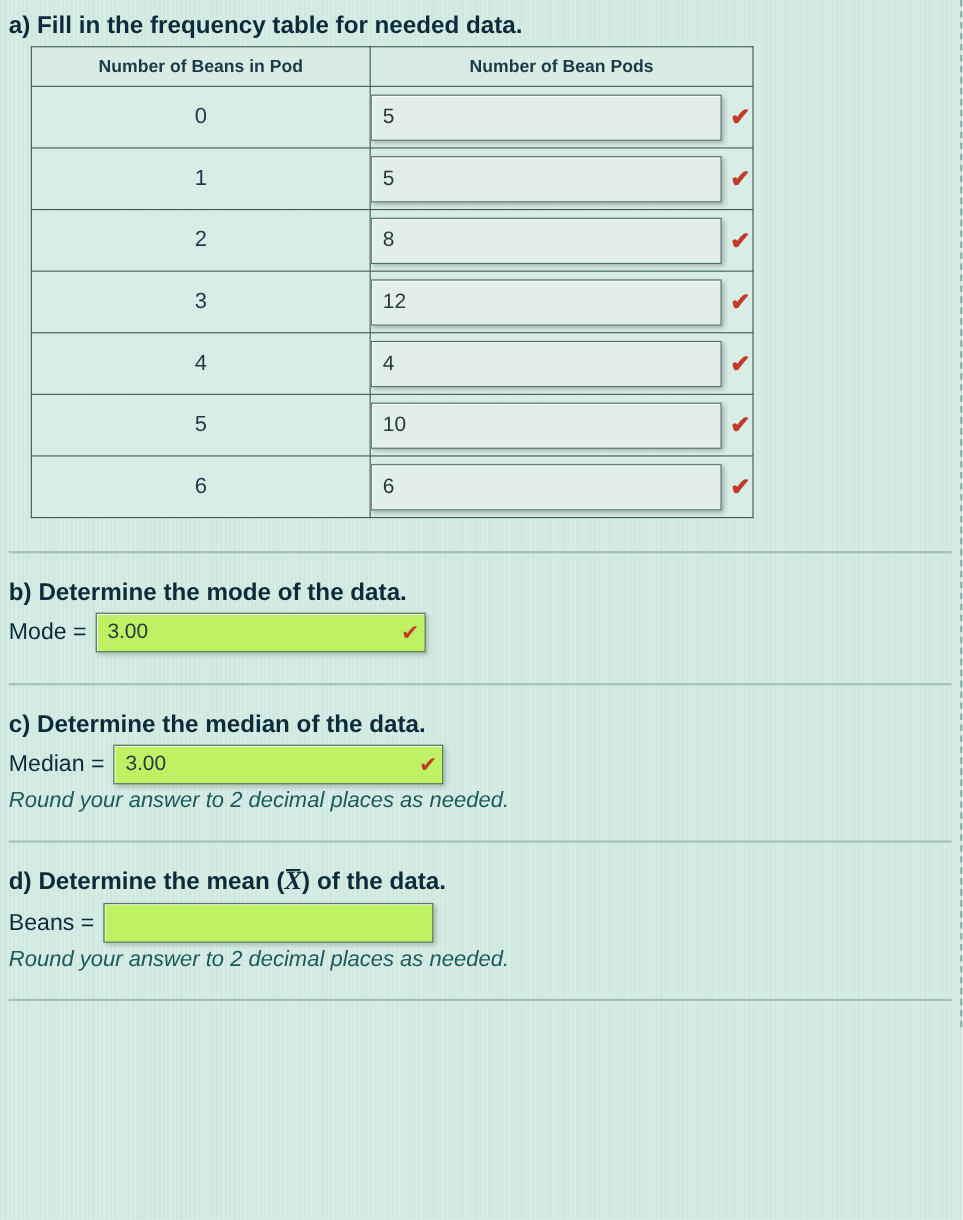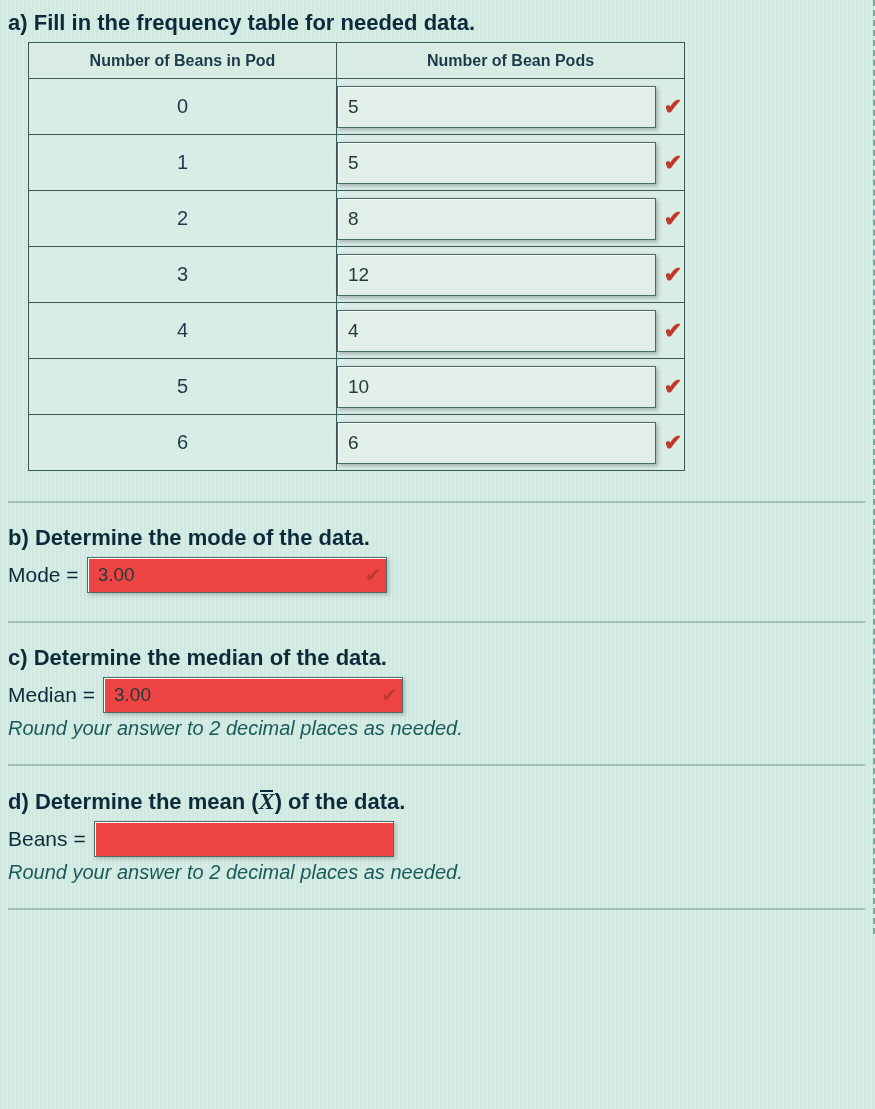--- a/index.html
+++ b/index.html
@@ -90,21 +90,21 @@
     align-items: center;
     gap: 8px;
     margin: 6px 0 4px 0;
     font-size: 21px;
     color: #0b2b3b;
   }
   .inline-answer .label { font-weight: normal; }
   .inline-box {
     width: 300px;
     height: 36px;
-    background: #ef4444;
+    background: #bef264;
     border: 1px solid #4a6a6a;
     box-shadow: inset 1px 1px 0 #fff, 2px 2px 4px rgba(0,0,0,0.2);
     font-family: Arial, sans-serif;
     font-size: 19px;
     padding: 0 10px;
     color: #253a3a;
     outline: none;
   }
   .inline-check {
     position: relative;

